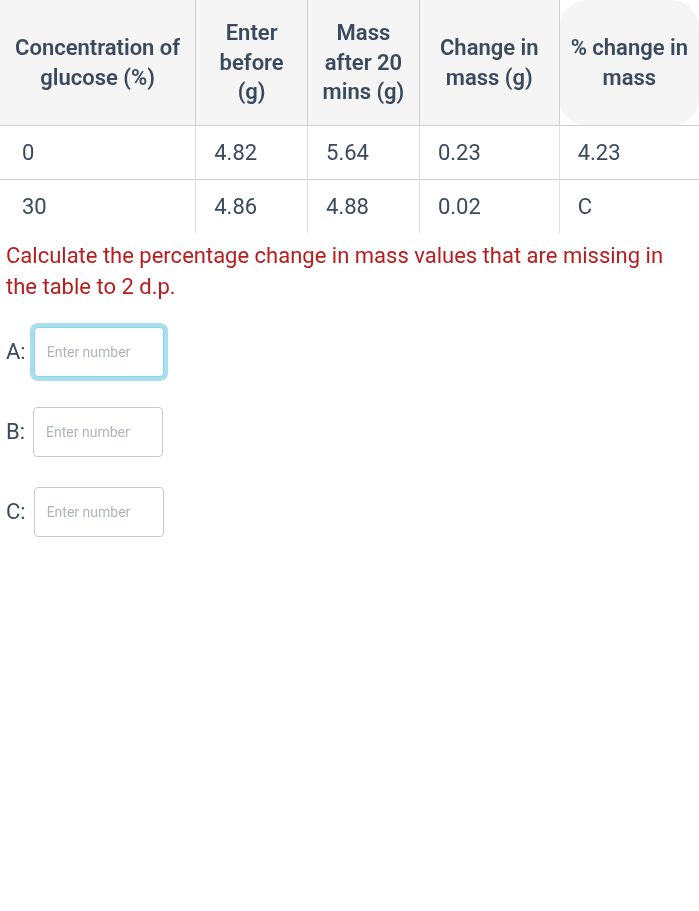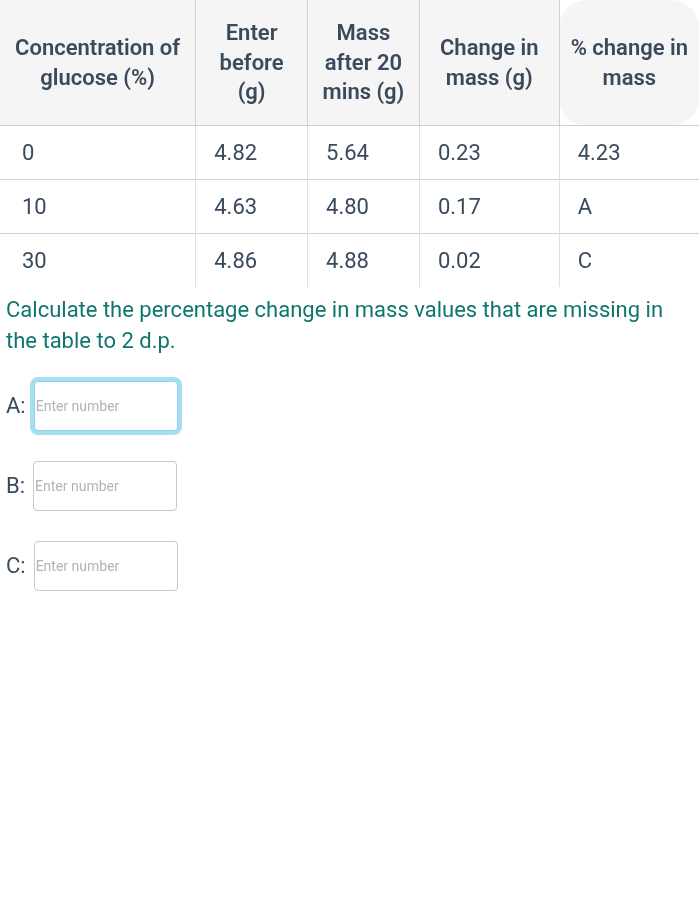--- a/index.html
+++ b/index.html
@@ -54,40 +54,40 @@
   .col1 { width: 28%; }
   .col2 { width: 16%; }
   .col3 { width: 16%; }
   .col4 { width: 20%; }
   .col5 { width: 20%; }
 
   .instruction {
     font-size: 22px;
     padding: 8px 6px 14px 6px;
     line-height: 1.4;
-    color: #0f766e;
+    color: #b91c1c;
   }
 
   .answer-row {
     display: flex;
     align-items: center;
     margin: 10px 6px 30px 6px;
   }
   .answer-label {
     font-size: 22px;
     margin-right: 8px;
     color: #3a4a5c;
   }
   .answer-input {
-    width: 144px;
+    width: 130px;
     height: 50px;
     border: 1px solid #c9c9c9;
     border-radius: 4px;
     font-size: 14px;
-    padding: 0 1px;
+    padding: 0 12px;
     color: #3a4a5c;
     font-family: inherit;
     outline: none;
   }
   .answer-input::placeholder {
     color: #b0b4bb;
   }
   .answer-input.focused {
     border: 1px solid #8fd3ea;
     box-shadow: 0 0 0 4px #a7dff2;
@@ -115,27 +115,20 @@
   </thead>
   <tbody>
     <tr>
       <td>0</td>
       <td>4.82</td>
       <td>5.64</td>
       <td>0.23</td>
       <td>4.23</td>
     </tr>
     <tr>
-      <td>10</td>
-      <td>4.63</td>
-      <td>4.80</td>
-      <td>0.17</td>
-      <td>A</td>
-    </tr>
-    <tr>
       <td>30</td>
       <td>4.86</td>
       <td>4.88</td>
       <td>0.02</td>
       <td>C</td>
     </tr>
   </tbody>
 </table>
 
 <div class="instruction">Calculate the percentage change in mass values that are missing in the table to 2 d.p.</div>

